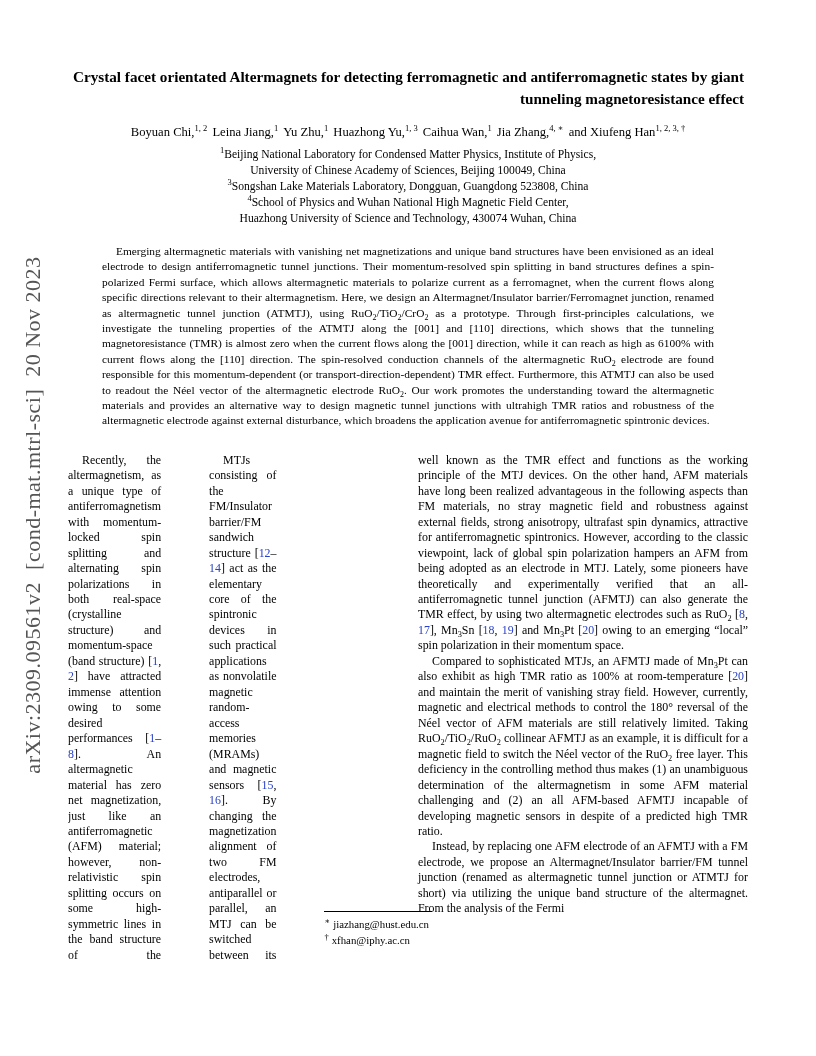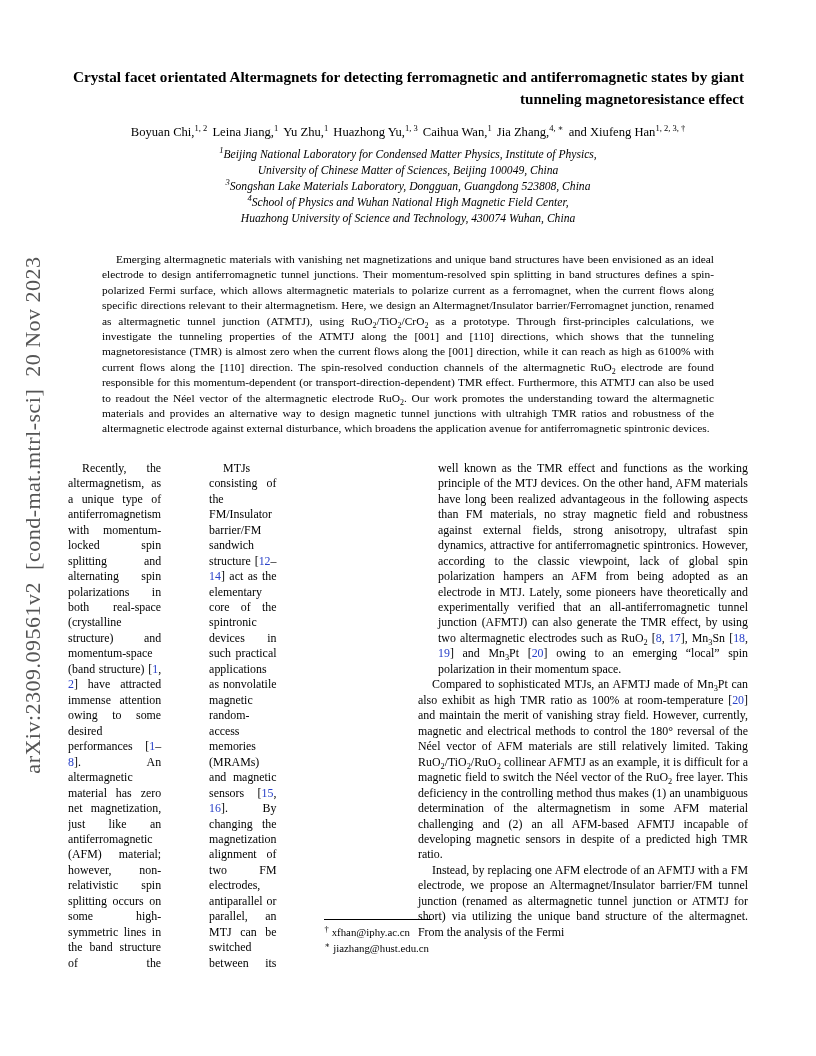--- a/index.html
+++ b/index.html
@@ -46,24 +46,23 @@
   }
   .author { margin: 0 1px; }
   .authors sup, .affil sup {
     font-size: 8.5px;
     vertical-align: super;
     line-height: 0;
     text-align: center;
   }
   .affiliations {
     text-align: center;
-    font-style: italic;
     font-size: 11.6px;
     line-height: 1.38;
-    margin-bottom: 25px;
+    margin-bottom: 17px;
   }
   .abstract {
     width: 612px;
     margin: 8px auto 24px auto;
     font-size: 11.4px;
     line-height: 1.35;
     text-align: justify;
     text-indent: 14px;
     hyphens: auto;
   }
@@ -75,21 +74,21 @@
   }
   .col {
     width: 330px;
     font-size: 11.9px;
     line-height: 1.3;
     text-align: justify;
     hyphens: auto;
   }
   .col-left { display: flex; flex-direction: row; gap: 48px; }
   .col p { text-indent: 14px; }
-  .col p.noindent { text-indent: 0; margin-left: 20px; }
+  .col p.noindent { text-indent: 0; }
   .c { color: var(--color-citation, #2840c8); }
   sub { font-size: 70%; line-height: 0; }
   .footnotes {
     margin-top: auto;
     padding-bottom: 10px;
     font-size: 10.8px;
     line-height: 1.45;
     text-align: left;
   }
   .fn-rule {
@@ -120,36 +119,36 @@
     <span class="author"><span>Leina Jiang,</span><sup>1</sup></span>
     <span class="author"><span>Yu Zhu,</span><sup>1</sup></span>
     <span class="author"><span>Huazhong Yu,</span><sup>1, 3</sup></span>
     <span class="author"><span>Caihua Wan,</span><sup>1</sup></span>
     <span class="author"><span>Jia Zhang,</span><sup>4, ∗</sup></span>
     <span class="author"><span>and Xiufeng Han</span><sup>1, 2, 3, †</sup></span>
   </div>
 
   <div class="affiliations">
     <div class="affil"><sup>1</sup><span>Beijing National Laboratory for Condensed Matter Physics, Institute of Physics,</span></div>
-    <div class="affil"><sup></sup><span>University of Chinese Matter of Sciences, Beijing 100049, China</span></div>
+    <div class="affil"><sup></sup><span>University of Chinese Academy of Sciences, Beijing 100049, China</span></div>
     <div class="affil"><sup>3</sup><span>Songshan Lake Materials Laboratory, Dongguan, Guangdong 523808, China</span></div>
     <div class="affil"><sup>4</sup><span>School of Physics and Wuhan National High Magnetic Field Center,</span></div>
     <div class="affil"><sup></sup><span>Huazhong University of Science and Technology, 430074 Wuhan, China</span></div>
   </div>
 
   <div class="abstract">Emerging altermagnetic materials with vanishing net magnetizations and unique band structures have been envisioned as an ideal electrode to design antiferromagnetic tunnel junctions. Their momentum-resolved spin splitting in band structures defines a spin-polarized Fermi surface, which allows altermagnetic materials to polarize current as a ferromagnet, when the current flows along specific directions relevant to their altermagnetism. Here, we design an Altermagnet/Insulator barrier/Ferromagnet junction, renamed as altermagnetic tunnel junction (ATMTJ), using RuO<sub>2</sub>/TiO<sub>2</sub>/CrO<sub>2</sub> as a prototype. Through first-principles calculations, we investigate the tunneling properties of the ATMTJ along the [001] and [110] directions, which shows that the tunneling magnetoresistance (TMR) is almost zero when the current flows along the [001] direction, while it can reach as high as 6100% with current flows along the [110] direction. The spin-resolved conduction channels of the altermagnetic RuO<sub>2</sub> electrode are found responsible for this momentum-dependent (or transport-direction-dependent) TMR effect. Furthermore, this ATMTJ can also be used to readout the Néel vector of the altermagnetic electrode RuO<sub>2</sub>. Our work promotes the understanding toward the altermagnetic materials and provides an alternative way to design magnetic tunnel junctions with ultrahigh TMR ratios and robustness of the altermagnetic electrode against external disturbance, which broadens the application avenue for antiferromagnetic spintronic devices.</div>
 
   <div class="columns">
     <div class="col col-left">
       <p>Recently, the altermagnetism, as a unique type of antiferromagnetism with momentum-locked spin splitting and alternating spin polarizations in both real-space (crystalline structure) and momentum-space (band structure) [<span class="c">1</span>, <span class="c">2</span>] have attracted immense attention owing to some desired performances [<span class="c">1</span>–<span class="c">8</span>]. An altermagnetic material has zero net magnetization, just like an antiferromagnetic (AFM) material; however, non-relativistic spin splitting occurs on some high-symmetric lines in the band structure of the altermagnetic material, which allows this special AFM material to behave similarly as a ferromagnetic (FM) counterpart in some cases. A certain magnetic space groups (MSGs) with the violated <i>TPτ</i> and <i>Uτ</i> symmetries support this non-relativistic spin splitting, where <i>T</i>, <i>P</i>, <i>U</i>, <i>τ</i> stand for the time reversal, spatial inversion, spinor symmetry and the half lattice translation[<span class="c">4</span>, <span class="c">6</span>]. Since spintronics has already been enriched by the fascinating altermagnetism, it is thus a natural generalization to upgrade the most important spintronic device, magnetic tunnel junctions (MTJs) [<span class="c">9</span>–<span class="c">11</span>], with altermagnetic electrodes to realize a higher tunneling magnetoresistance (TMR) effect (if possible) and verify the theoretically promised features of altermagnetic materials.</p>
       <p>MTJs consisting of the FM/Insulator barrier/FM sandwich structure [<span class="c">12</span>–<span class="c">14</span>] act as the elementary core of the spintronic devices in such practical applications as nonvolatile magnetic random-access memories (MRAMs) and magnetic sensors [<span class="c">15</span>, <span class="c">16</span>]. By changing the magnetization alignment of two FM electrodes, antiparallel or parallel, an MTJ can be switched between its high and low resistance states, which is</p>
       <div class="footnotes">
         <hr class="fn-rule">
+        <div><span class="fn-marker">∗</span><a class="fn-email">jiazhang@hust.edu.cn</a></div>
         <div><span class="fn-marker">†</span><a class="fn-email">xfhan@iphy.ac.cn</a></div>
-        <div><span class="fn-marker">∗</span><a class="fn-email">jiazhang@hust.edu.cn</a></div>
       </div>
     </div>
     <div class="col col-right">
       <p class="noindent">well known as the TMR effect and functions as the working principle of the MTJ devices. On the other hand, AFM materials have long been realized advantageous in the following aspects than FM materials, no stray magnetic field and robustness against external fields, strong anisotropy, ultrafast spin dynamics, attractive for antiferromagnetic spintronics. However, according to the classic viewpoint, lack of global spin polarization hampers an AFM from being adopted as an electrode in MTJ. Lately, some pioneers have theoretically and experimentally verified that an all-antiferromagnetic tunnel junction (AFMTJ) can also generate the TMR effect, by using two altermagnetic electrodes such as RuO<sub>2</sub> [<span class="c">8</span>, <span class="c">17</span>], Mn<sub>3</sub>Sn [<span class="c">18</span>, <span class="c">19</span>] and Mn<sub>3</sub>Pt [<span class="c">20</span>] owing to an emerging “local” spin polarization in their momentum space.</p>
       <p>Compared to sophisticated MTJs, an AFMTJ made of Mn<sub>3</sub>Pt can also exhibit as high TMR ratio as  100% at room-temperature [<span class="c">20</span>] and maintain the merit of vanishing stray field. However, currently, magnetic and electrical methods to control the 180° reversal of the Néel vector of AFM materials are still relatively limited. Taking RuO<sub>2</sub>/TiO<sub>2</sub>/RuO<sub>2</sub> collinear AFMTJ as an example, it is difficult for a magnetic field to switch the Néel vector of the RuO<sub>2</sub> free layer. This deficiency in the controlling method thus makes (1) an unambiguous determination of the altermagnetism in some AFM material challenging and (2) an all AFM-based AFMTJ incapable of developing magnetic sensors in despite of a predicted high TMR ratio.</p>
       <p>Instead, by replacing one AFM electrode of an AFMTJ with a FM electrode, we propose an Altermagnet/Insulator barrier/FM tunnel junction (renamed as altermagnetic tunnel junction or ATMTJ for short) via utilizing the unique band structure of the altermagnet. From the analysis of the Fermi</p>
     </div>
   </div>
 
 </div>

